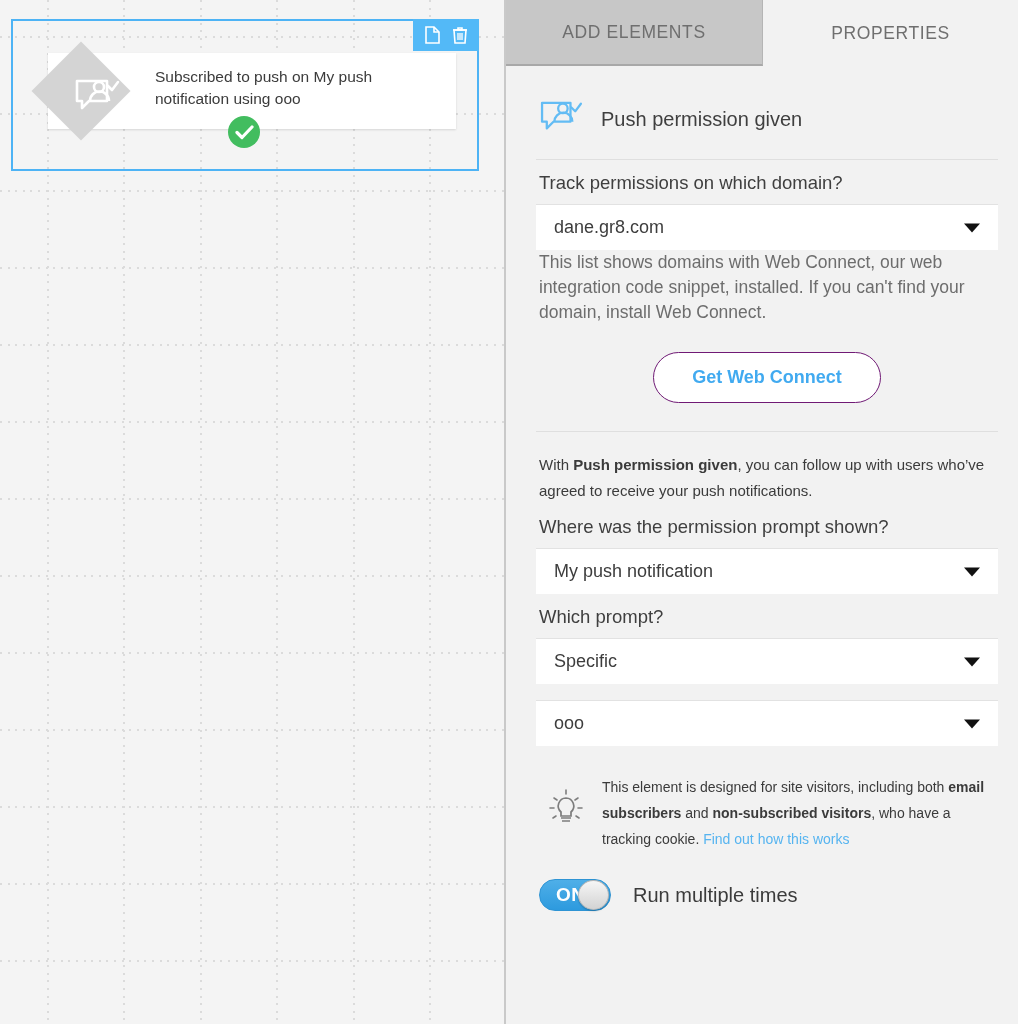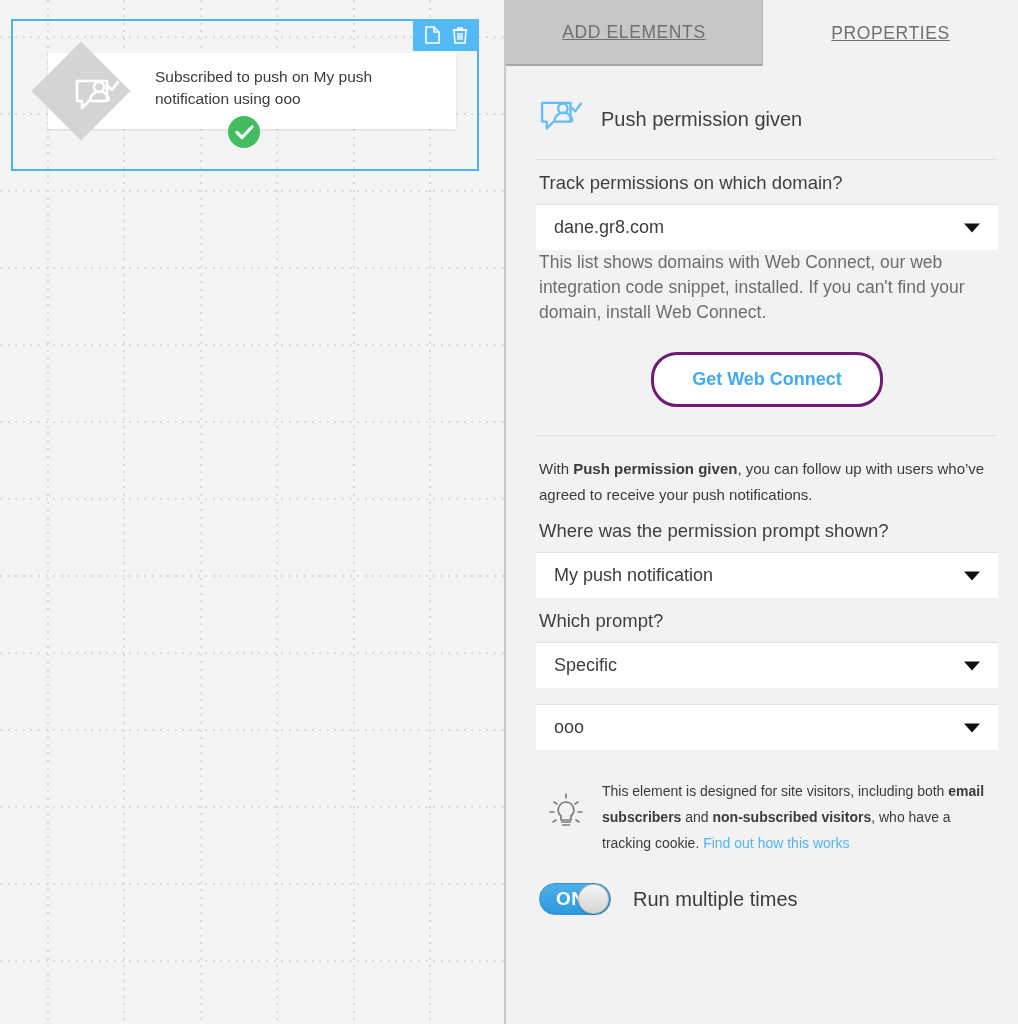--- a/index.html
+++ b/index.html
@@ -156,21 +156,20 @@
   }
   .tab {
     display: flex;
     align-items: center;
     justify-content: center;
     font-size: 17.5px;
     letter-spacing: 0.6px;
     color: #6f6f6f;
     cursor: pointer;
     user-select: none;
-    text-decoration: underline;
   }
   .tab.active {
     width: 257px;
     background: #c7c7c7;
     border-bottom: 2px solid #a8a8a8;
     border-right: 1px solid #b5b5b5;
     height: 66px;
   }
   .tab.inactive {
     flex: 1;
@@ -234,21 +233,21 @@
   }
 
   #get-web-connect-wrap {
     display: flex;
     justify-content: center;
     margin-top: 27px;
     padding-bottom: 28px;
     border-bottom: 1px solid #dfdfdf;
   }
   #get-web-connect {
-    border: 3px solid #701a75;
+    border: 1px solid #701a75;
     border-radius: 26px;
     background: #ffffff;
     color: #41aaf0;
     font-size: 18px;
     font-weight: bold;
     padding: 14px 38px;
     cursor: pointer;
     font-family: "Liberation Sans", sans-serif;
   }
 

